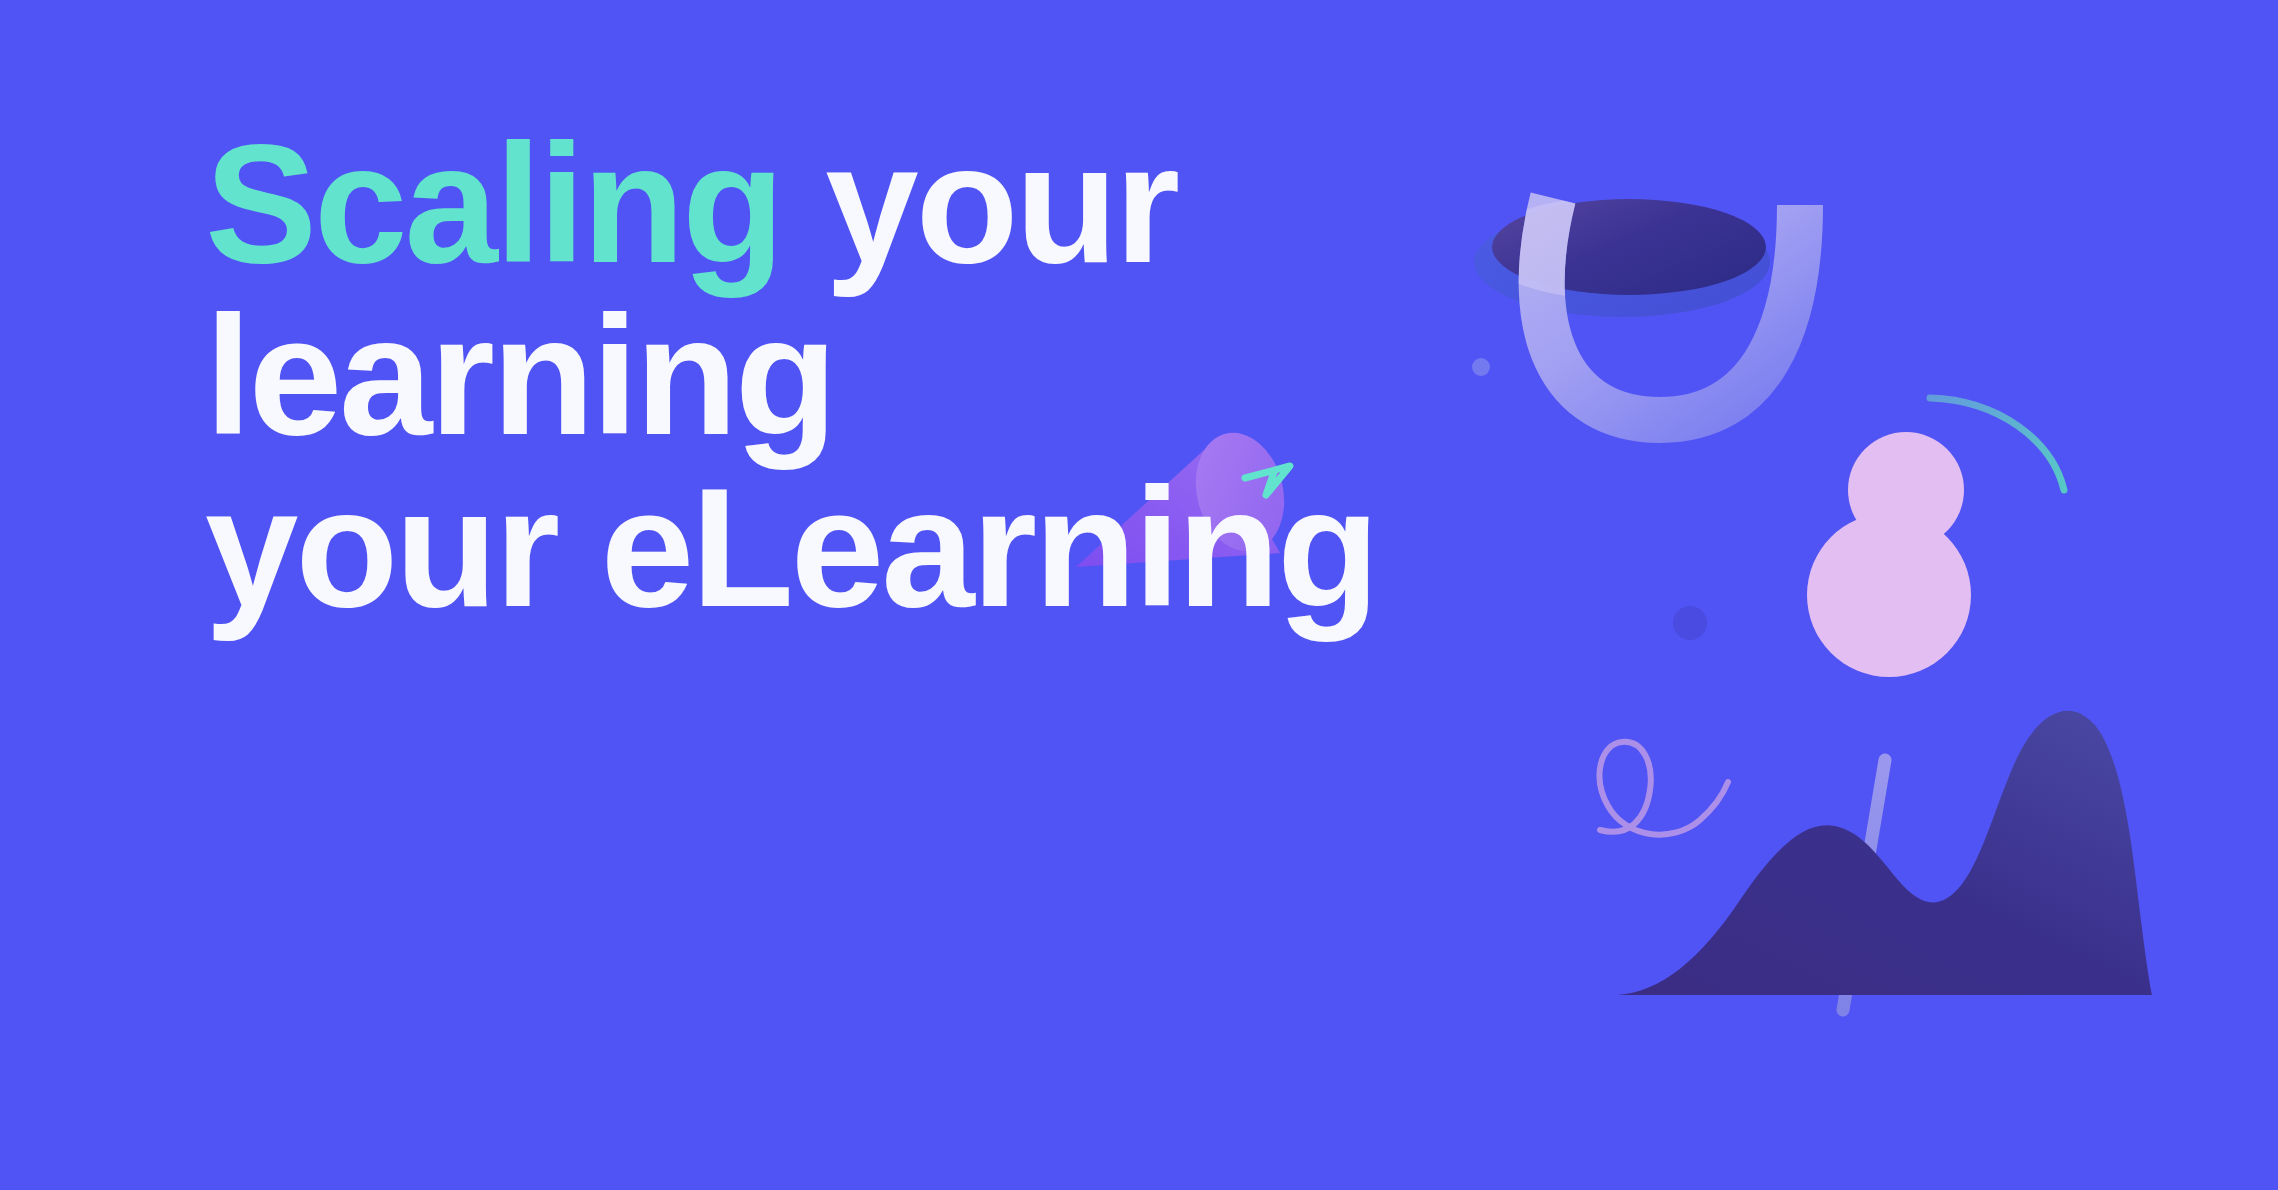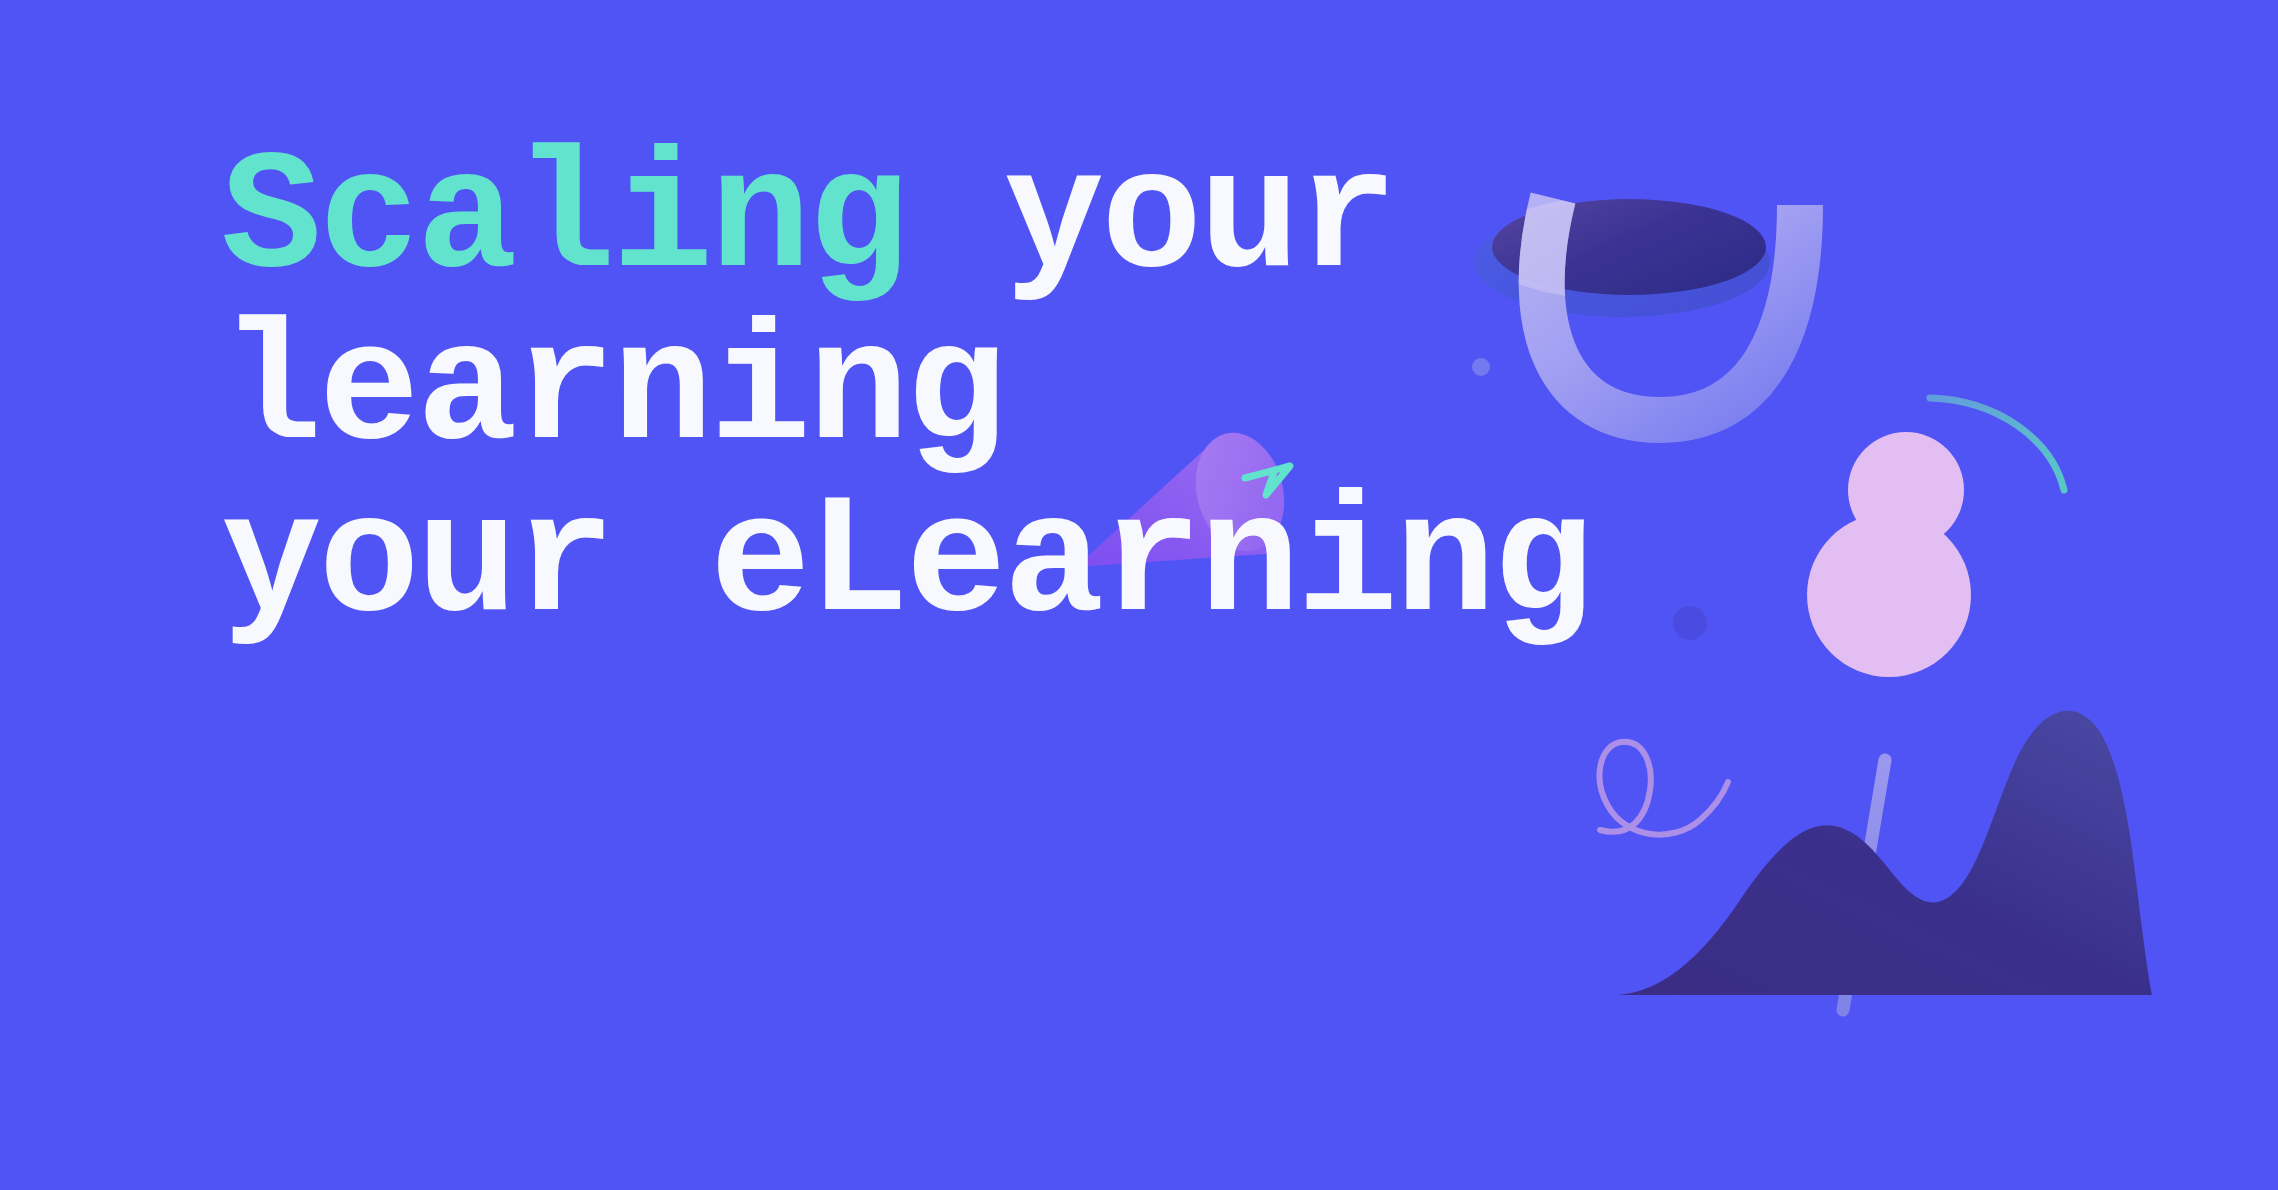--- a/index.html
+++ b/index.html
@@ -17,23 +17,23 @@
     background: #5154f4;
     font-family: "Liberation Sans", sans-serif;
   }
 
   
   .headline {
     position: absolute;
     left: 205px;
     top: 118px;
     width: 1300px;
-    margin: 16px;
+    margin: 0;
     padding: 0;
-    font-family: Liberation Mono, monospace;
+    font-family: Liberation Sans, sans-serif;
     font-weight: 700;
     font-size: 168px;
     line-height: 172px;
     letter-spacing: -3px;
     color: #f8f9fe;
     z-index: 20;
     white-space: nowrap;
   }
   .headline .line { display: block; }
   .headline .accent { color: #62e3ce; }

